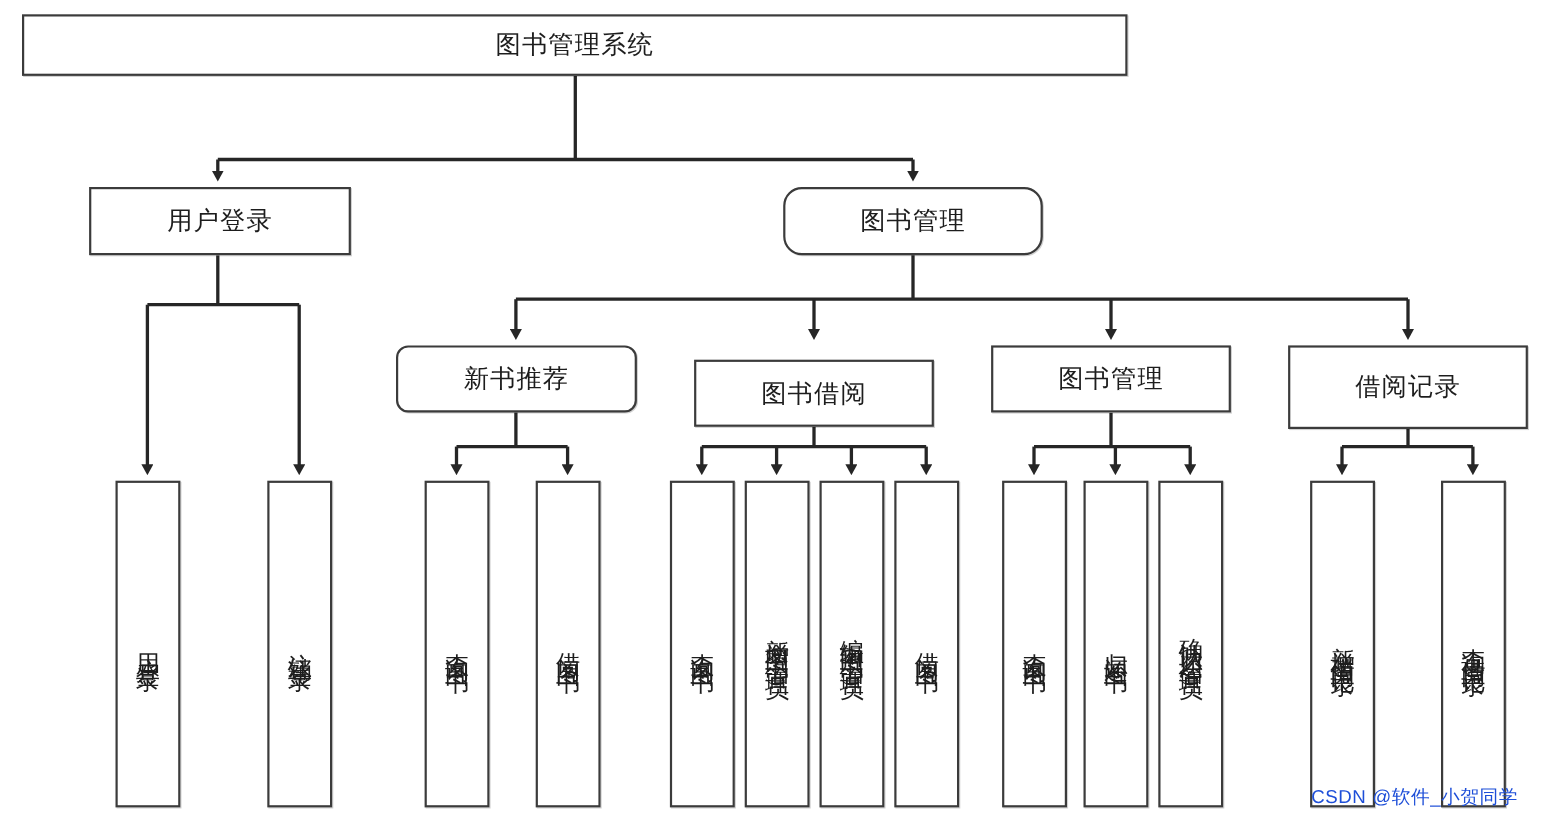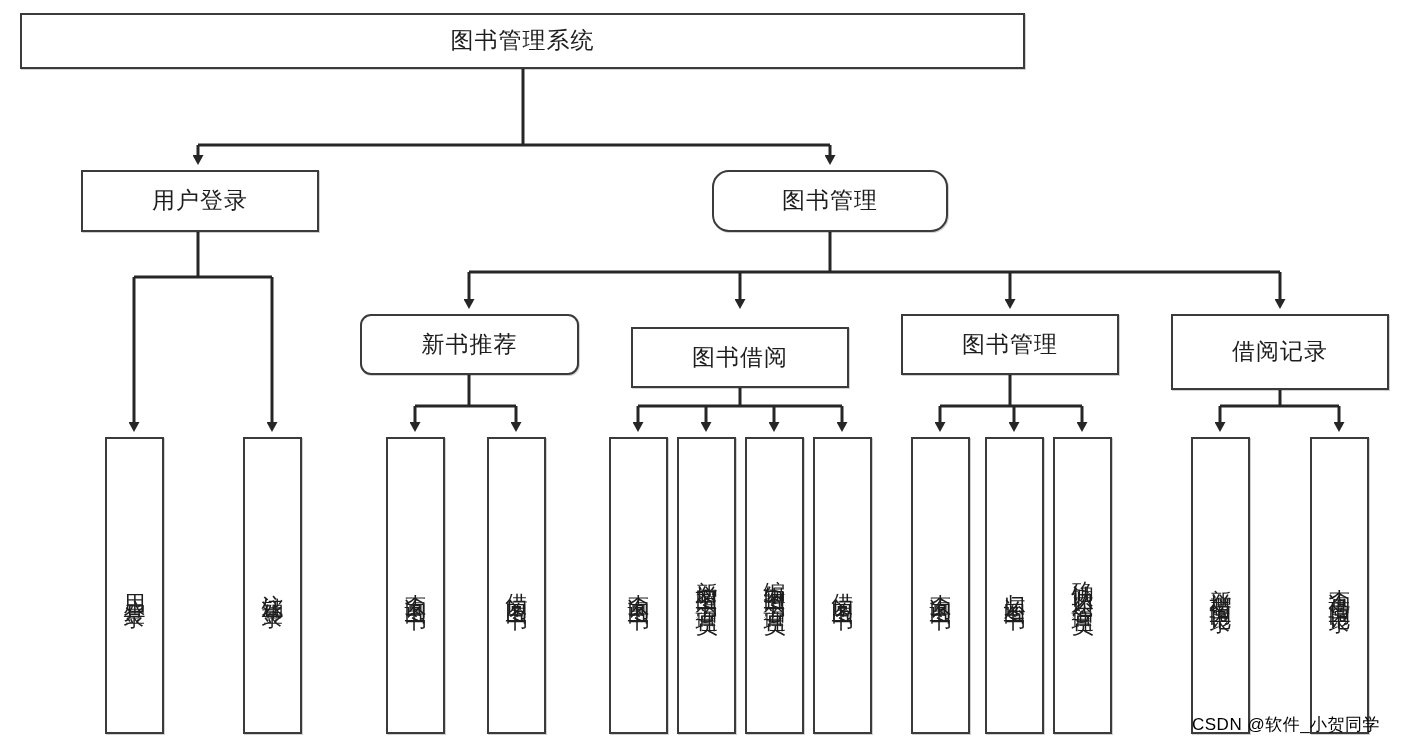--- a/index.html
+++ b/index.html
@@ -54,21 +54,21 @@
     text-orientation: upright;
     font-size: 22px;
     letter-spacing: 5px;
     line-height: 1;
     white-space: normal;
     max-height: 100%;
   }
   .watermark {
     position: absolute;
     font-size: 17px;
-    color: #000000;
+    color: #1d4ed8;
     letter-spacing: 0.5px;
     white-space: nowrap;
     user-select: none;
   }
 </style>
 </head>
 <body>
 
 <div id="canvas">
 

